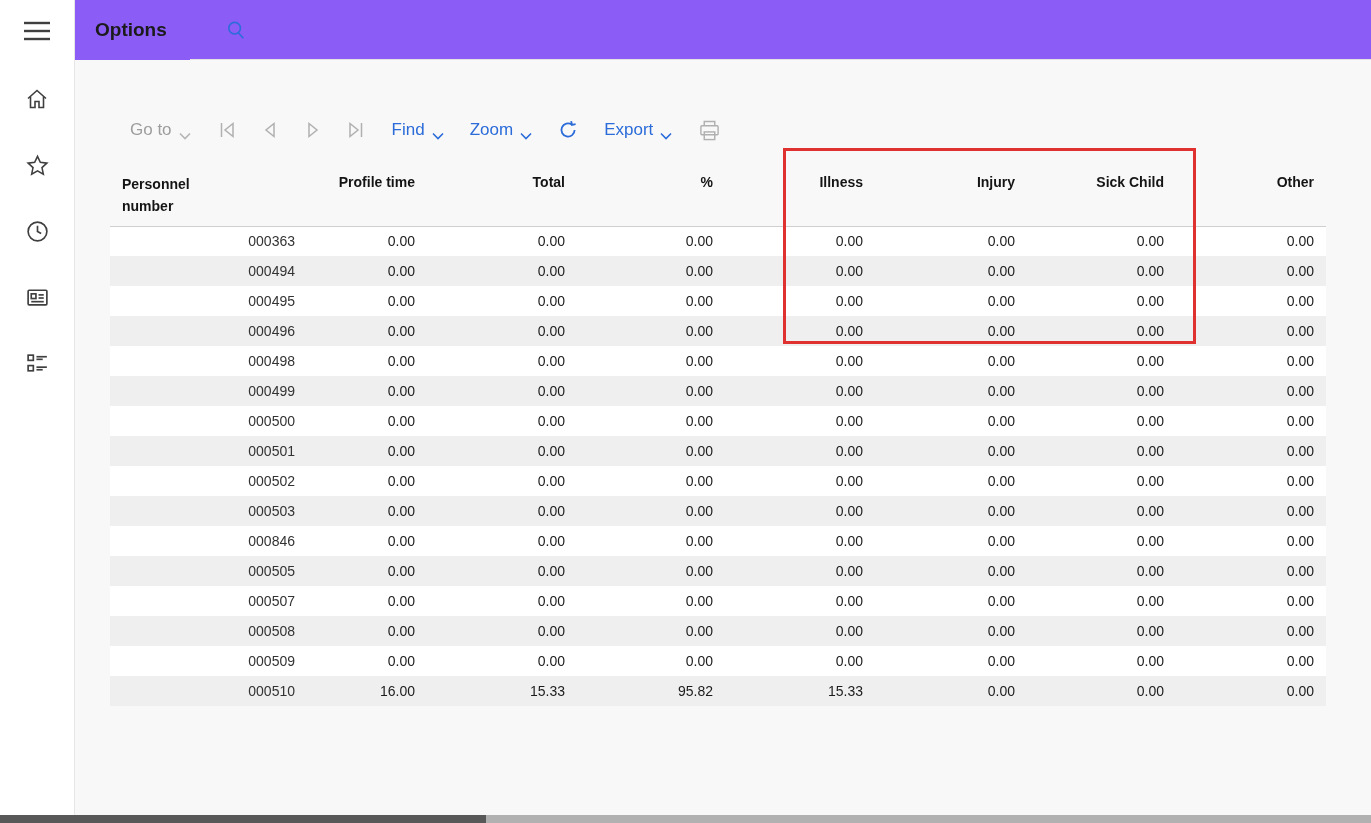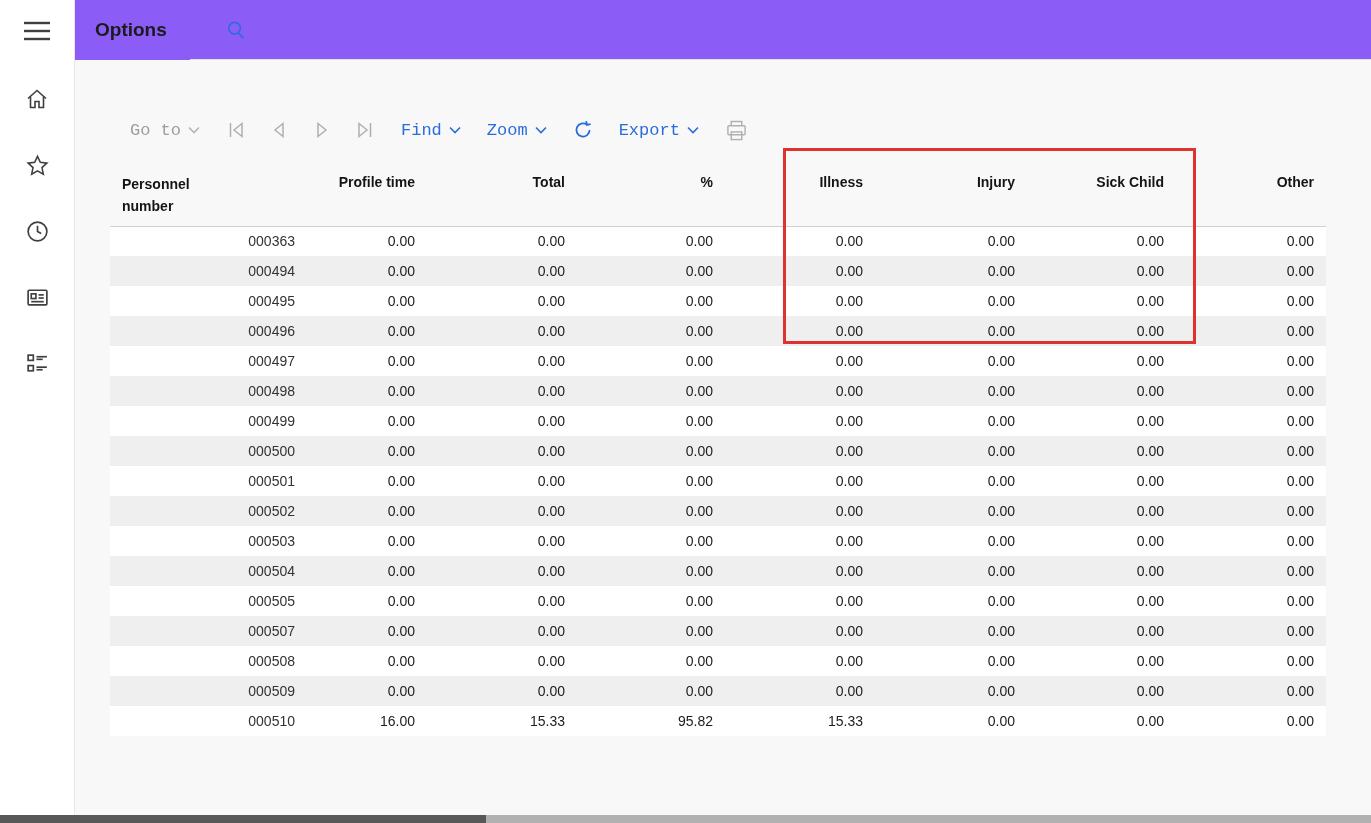--- a/index.html
+++ b/index.html
@@ -53,21 +53,21 @@
     position: absolute; left: 75px; right: 0; top: 60px; bottom: 8px;
     background: #f8f8f8;
   }
 
   
   .toolbar {
     margin: 56px 0 0 55px;
     display: flex; align-items: center; gap: 26px;
     font-size: 17px; height: 28px;
   }
-  .tb-item { display: flex; align-items: center; gap: 7px; cursor: pointer; border: none; background: none; font-size: 17px; font-family: Liberation Mono, monospace; }
+  .tb-item { display: flex; align-items: flex-end; gap: 7px; cursor: pointer; border: none; background: none; font-size: 17px; font-family: Liberation Sans, sans-serif; }
   .tb-item.disabled { color: #9d9d9d; }
   .tb-item.accent { color: var(--accent); }
   .nav-group { display: flex; align-items: center; gap: 23px; }
   .nav-btn { cursor: pointer; display: flex; align-items: center; border: none; background: none; }
 
   
   .report-table {
     margin: 16px 0 0 35px;
     width: 1216px;
     border-collapse: collapse;
@@ -301,30 +301,20 @@
           <td>000496</td>
           <td>0.00</td>
           <td>0.00</td>
           <td>0.00</td>
           <td>0.00</td>
           <td>0.00</td>
           <td>0.00</td>
           <td>0.00</td>
         </tr>
         <tr>
-          <td>000497</td>
-          <td>0.00</td>
-          <td>0.00</td>
-          <td>0.00</td>
-          <td>0.00</td>
-          <td>0.00</td>
-          <td>0.00</td>
-          <td>0.00</td>
-        </tr>
-        <tr>
           <td>000498</td>
           <td>0.00</td>
           <td>0.00</td>
           <td>0.00</td>
           <td>0.00</td>
           <td>0.00</td>
           <td>0.00</td>
           <td>0.00</td>
         </tr>
         <tr>
@@ -371,21 +361,21 @@
           <td>000503</td>
           <td>0.00</td>
           <td>0.00</td>
           <td>0.00</td>
           <td>0.00</td>
           <td>0.00</td>
           <td>0.00</td>
           <td>0.00</td>
         </tr>
         <tr>
-          <td>000504</td>
+          <td>000846</td>
           <td>0.00</td>
           <td>0.00</td>
           <td>0.00</td>
           <td>0.00</td>
           <td>0.00</td>
           <td>0.00</td>
           <td>0.00</td>
         </tr>
         <tr>
           <td>000505</td>

